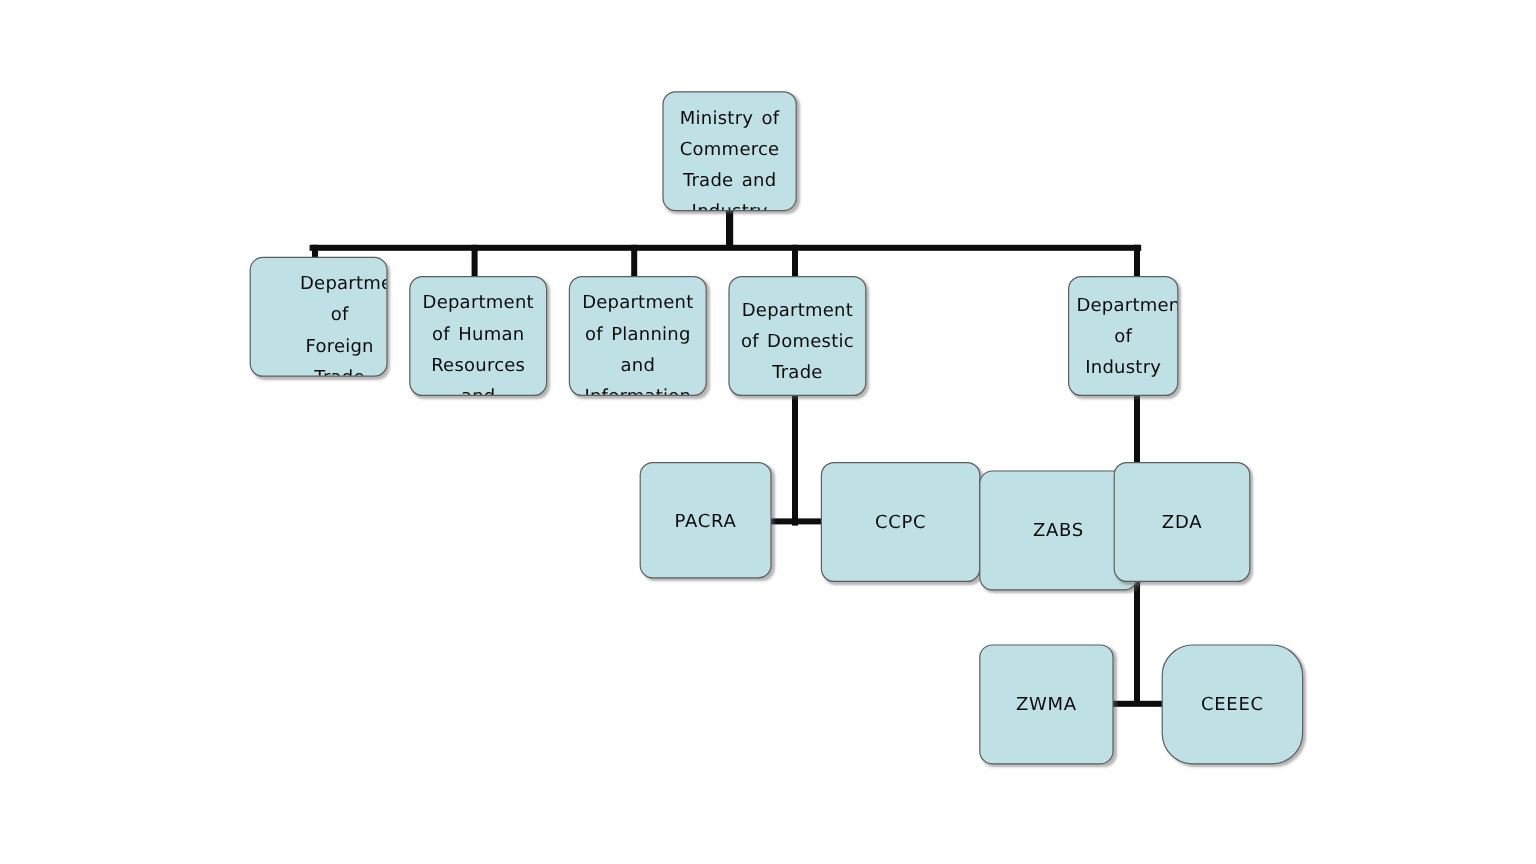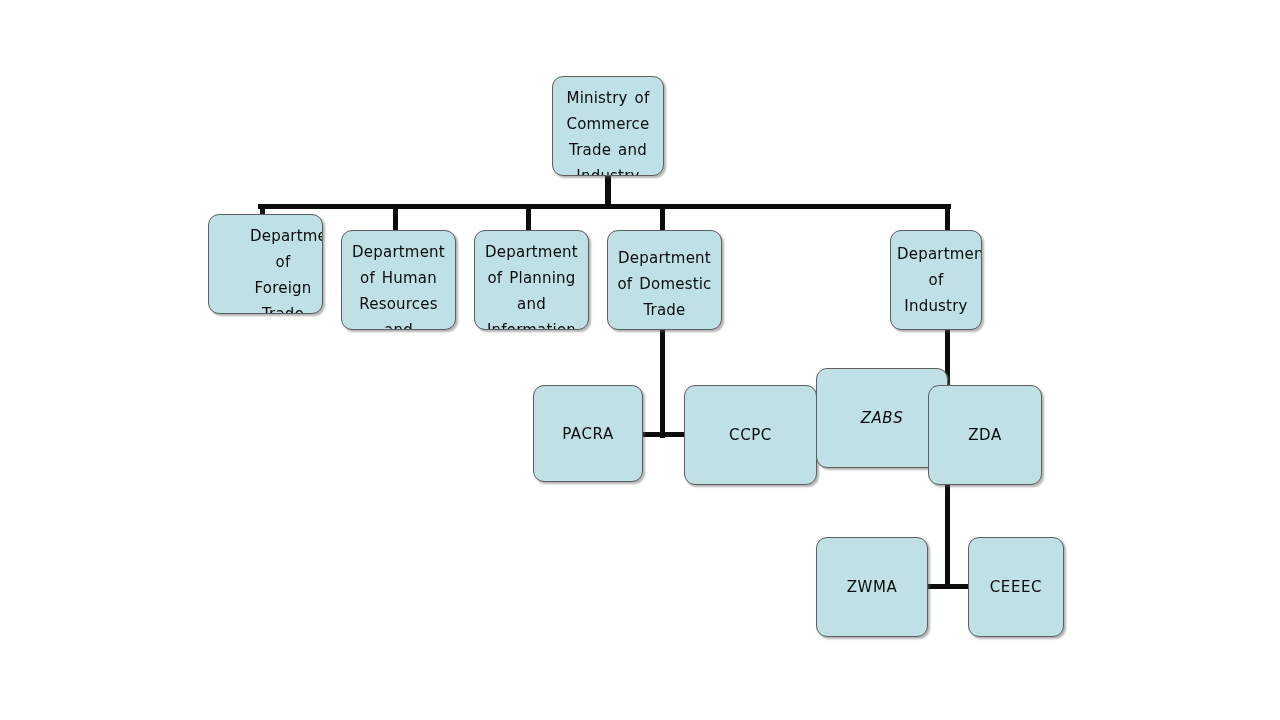--- a/index.html
+++ b/index.html
@@ -112,29 +112,29 @@
   </div>
 
   <div class="node center leaf" style="left:533px; top:385px; width:110px; height:97px;">
     <span class="node-label">PACRA</span>
   </div>
 
   <div class="node center leaf" style="left:684px; top:385px; width:133px; height:100px;">
     <span class="node-label">CCPC</span>
   </div>
 
-  <div class="node center leaf" style="left:816px; top:368px; width:132px; height:100px;font-style:italic;">
+  <div class="node center leaf" style="left:816px; top:392px; width:132px; height:100px;">
     <span class="node-label">ZABS</span>
   </div>
 
   <div class="node center leaf" style="left:928px; top:385px; width:114px; height:100px;">
     <span class="node-label">ZDA</span>
   </div>
 
   <div class="node center leaf" style="left:816px; top:537px; width:112px; height:100px;justify-content:flex-end;">
     <span class="node-label">ZWMA</span>
   </div>
 
-  <div class="node center leaf" style="left:968px; top:537px; width:96px; height:100px;">
+  <div class="node center leaf" style="left:968px; top:537px; width:118px; height:100px;border-radius:26px;">
     <span class="node-label">CEEEC</span>
   </div>
 
 </div>
 
 </body></html>

